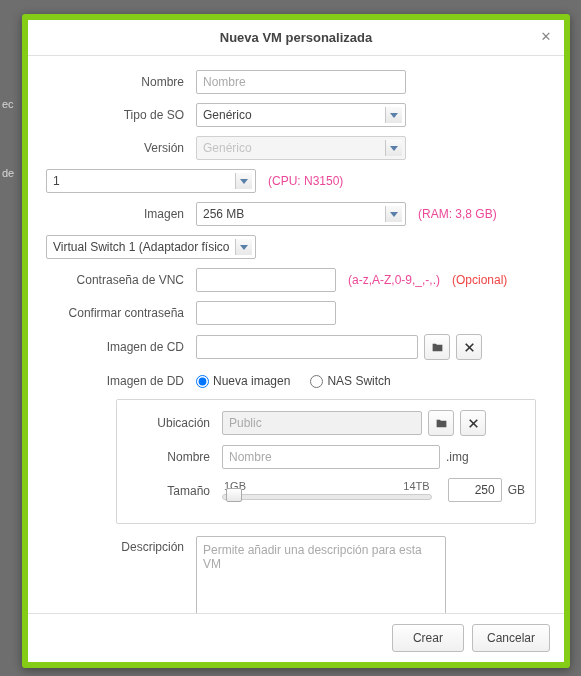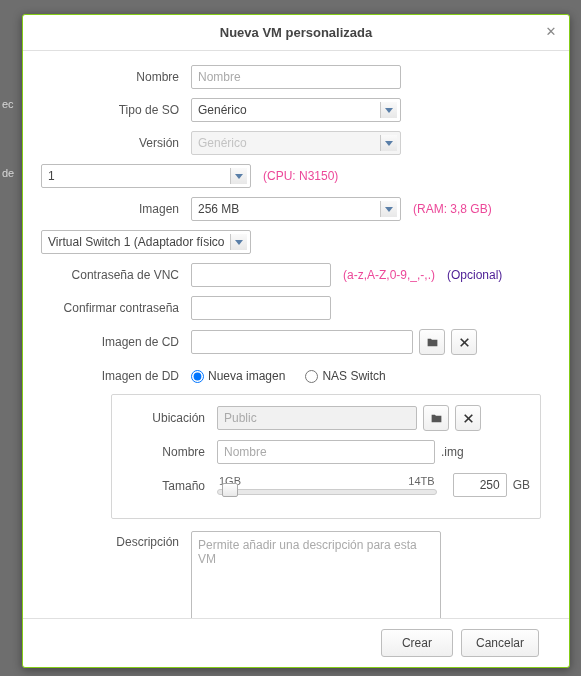--- a/index.html
+++ b/index.html
@@ -10,21 +10,21 @@
   width: 581px;
   height: 676px;
   overflow: hidden;
   color: #444;
 }
 .dialog {
   position: absolute;
   left: 22px; top: 14px;
   width: 548px; height: 654px;
   background: #fff;
-  border: 1px solid #84cc16;
+  border: 6px solid #84cc16;
   border-radius: 3px;
   box-shadow: 0 2px 10px rgba(0,0,0,0.4);
   display: flex;
   flex-direction: column;
 }
 .titlebar {
   height: 36px;
   display: flex;
   align-items: center;
   justify-content: center;
@@ -68,21 +68,21 @@
   font-family: inherit;
   color: #444;
   background: #fff;
   border-radius: 2px;
 }
 input[disabled], select[disabled] { background:#f1f1f1; color:#aaa; }
 input::placeholder, textarea::placeholder { color:#aaa; }
 .w-std { width: 210px; }
 .w-full { width: 222px; }
 .hint { color:#ec4899; font-size:12px; margin-left:6px;}
-.opt { color:#4c1d95; }
+.opt { color:#ef4444; }
 select {
   appearance: none;
   -webkit-appearance: none;
   background-image: linear-gradient(#fff,#fff);
   padding-right: 24px;
   background-repeat: no-repeat;
   position: relative;
 }
 .select-wrap { position: relative; display:inline-block; }
 .select-wrap::after {
@@ -136,21 +136,21 @@
   -webkit-appearance:none;
   width:16px; height:14px;
   background:linear-gradient(#fff,#e8e8e8);
   border:1px solid #aaa;
   border-radius:2px;
   margin-top:-5px;
 }
 textarea { width: 250px; height: 98px; padding:6px; resize:both; }
 .footer {
   border-top: 1px solid #e0e0e0;
-  padding: 10px 30px;
+  padding: 10px 14px;
   display:flex; justify-content:flex-end; gap:8px;
 }
 .btn {
   min-width: 72px;
   height: 28px;
   border:1px solid #bdbdbd;
   border-radius:3px;
   background: linear-gradient(#fefefe,#f0f0f0);
   font-size:12px;
   color:#444;

